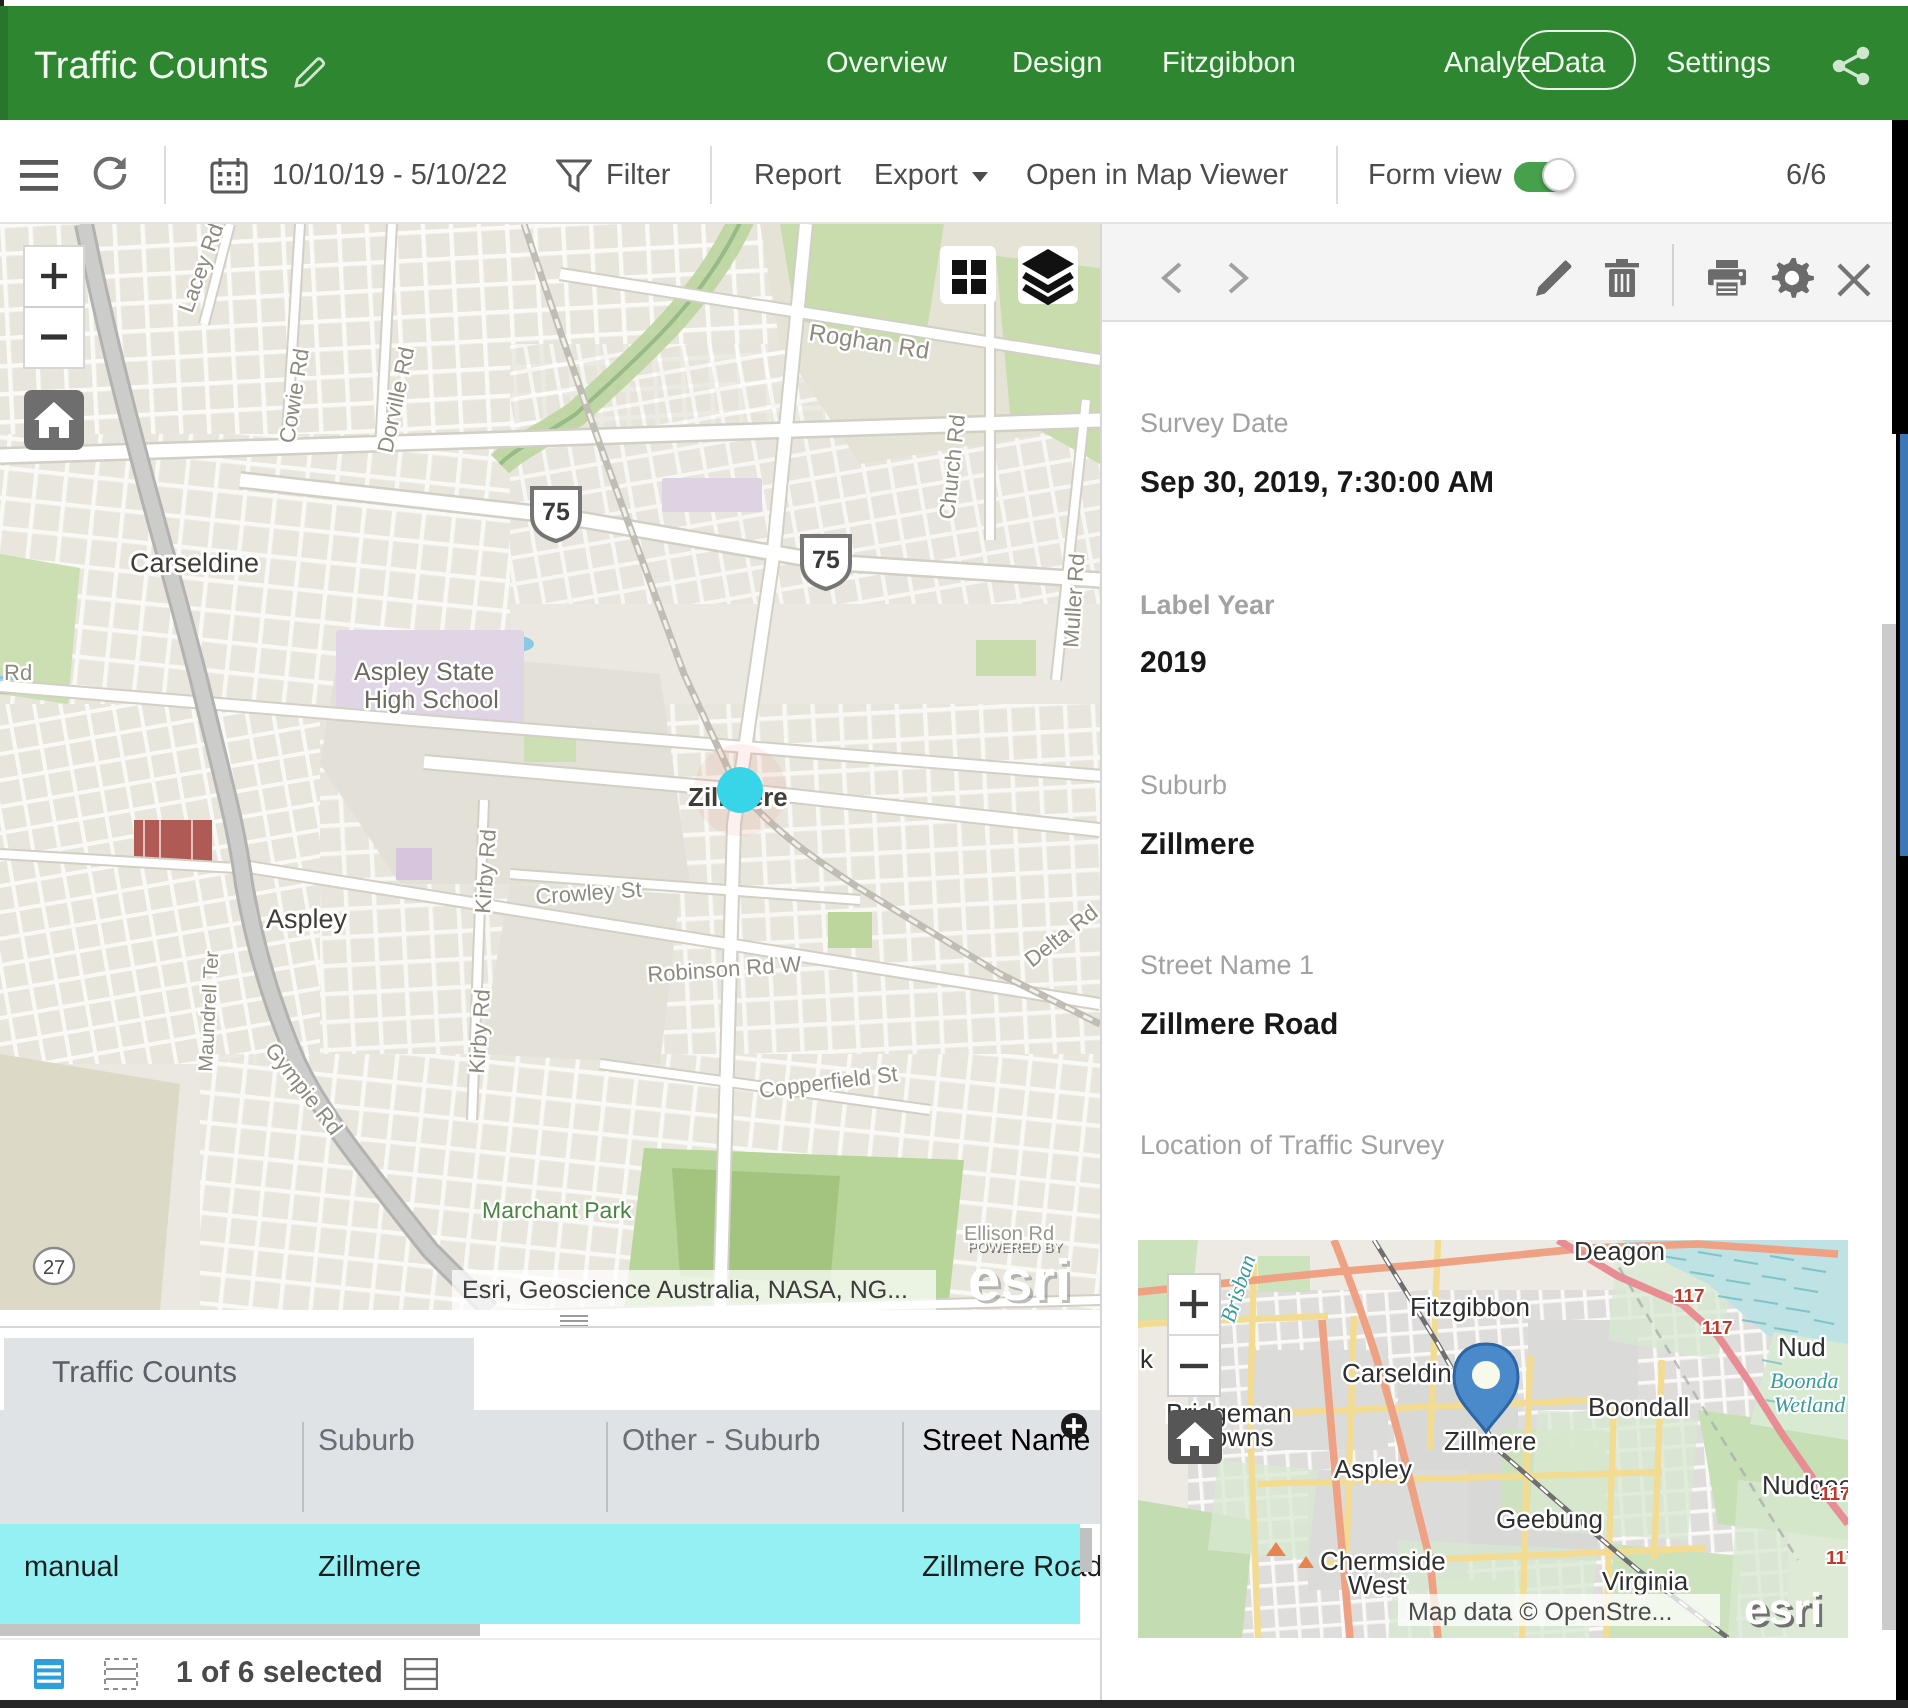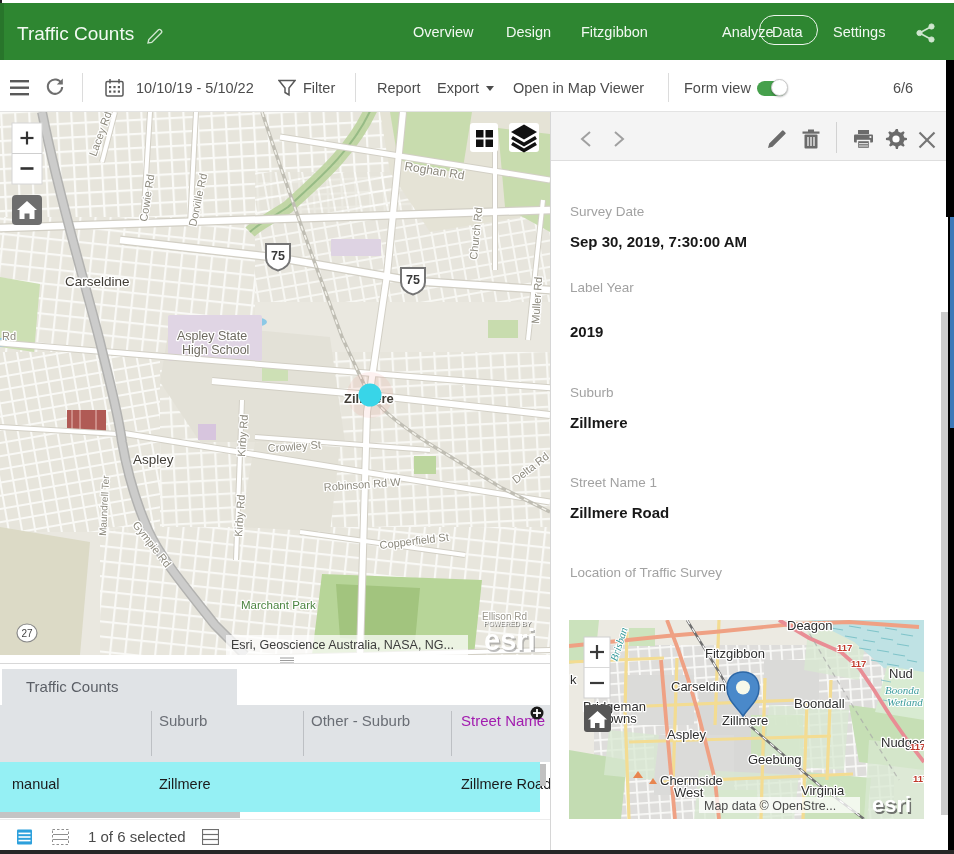--- a/index.html
+++ b/index.html
@@ -285,21 +285,21 @@
 <div class="abs" style="left:0;top:664px;width:550px;height:190px;background:#fff;">
   <div class="abs" style="left:0;top:-1px;width:550px;height:1px;background:#d8d8d8;"></div>
   <div class="abs" style="left:2px;top:5px;width:235px;height:36px;background:#e0e3e6;"></div>
   <div class="abs" style="left:26px;top:14px;font-size:15px;color:#5b5f66;">Traffic Counts</div>
   <div class="abs" style="left:0;top:41px;width:550px;height:57px;background:#e0e3e6;">
     <div class="abs" style="left:151px;top:6px;width:1px;height:45px;background:#bdc0c4;"></div>
     <div class="abs" style="left:303px;top:6px;width:1px;height:45px;background:#bdc0c4;"></div>
     <div class="abs" style="left:451px;top:6px;width:1px;height:45px;background:#bdc0c4;"></div>
     <div class="abs" style="left:159px;top:7px;font-size:15px;color:#6a6e75;">Suburb</div>
     <div class="abs" style="left:311px;top:7px;font-size:15px;color:#6a6e75;">Other - Suburb</div>
-    <div class="abs" style="left:461px;top:7px;font-size:15px;color:#a21caf;">Street Name</div>
+    <div class="abs" style="left:461px;top:7px;font-size:15px;color:#000000;">Street Name</div>
     <svg class="abs" style="left:530px;top:1px" width="14" height="14" viewBox="0 0 14 14">
           <circle cx="7" cy="7" r="6.5" fill="#1a1a1a"></circle>
           <rect x="6.1" y="3" width="1.8" height="8" fill="#fff"></rect>
           <rect x="3" y="6.1" width="8" height="1.8" fill="#fff"></rect>
         </svg>
   </div>
   <div class="abs" style="left:0;top:98px;width:540px;height:50px;background:#95f0f4;">
     <div class="abs" style="left:12px;top:14px;font-size:14.5px;color:#1c1c1c;">manual</div>
     <div class="abs" style="left:159px;top:14px;font-size:14.5px;color:#1c1c1c;">Zillmere</div>
     <div class="abs" style="left:461px;top:14px;font-size:14.5px;color:#1c1c1c;white-space:nowrap;">Zillmere Road</div>
@@ -315,21 +315,21 @@
             <line x1="2" y1="11.6" x2="14" y2="11.6"></line>
           </g>
         </svg>
     <svg class="abs" style="left:52px;top:9px" width="17" height="16" viewBox="0 0 17 16">
           <rect x="0.5" y="0.5" width="16" height="15" fill="none" stroke="#8f8f8f" stroke-width="1" stroke-dasharray="2.5 2"></rect>
           <g stroke="#8f8f8f" stroke-width="1">
             <line x1="1" y1="5.5" x2="16" y2="5.5"></line>
             <line x1="1" y1="10.5" x2="16" y2="10.5"></line>
           </g>
         </svg>
-    <div class="abs" style="left:88px;top:8px;font-size:15px;color:#4a4a4a;">1 of 6 selected</div>
+    <div class="abs" style="left:88px;top:8px;font-size:15px;color:#4a4a4a;font-weight:bold;">1 of 6 selected</div>
     <svg class="abs" style="left:202px;top:9px" width="17" height="16" viewBox="0 0 17 16">
           <rect x="0.5" y="0.5" width="16" height="15" fill="none" stroke="#6e6e6e" stroke-width="1.2"></rect>
           <g stroke="#6e6e6e" stroke-width="1.2">
             <line x1="1" y1="5.5" x2="16" y2="5.5"></line>
             <line x1="1" y1="10.5" x2="16" y2="10.5"></line>
           </g>
         </svg>
   </div>
 </div>
 
@@ -371,21 +371,21 @@
       </svg>
   <svg class="abs" style="left:367px;top:19px" width="18" height="18" viewBox="0 0 18 18">
         <g stroke="#757575" stroke-width="2.1">
           <line x1="1.5" y1="1.5" x2="16.5" y2="16.5"></line>
           <line x1="16.5" y1="1.5" x2="1.5" y2="16.5"></line>
         </g>
       </svg>
 
   <div class="flab" style="top:92px;">Survey Date</div>
   <div class="fval" style="top:121px;">Sep 30, 2019, 7:30:00 AM</div>
-  <div class="flab" style="top:168px;">Label Year</div>
+  <div class="flab" style="top:183px;font-weight:bold;">Label Year</div>
   <div class="fval" style="top:211px;">2019</div>
   <div class="flab" style="top:273px;">Suburb</div>
   <div class="fval" style="top:302px;">Zillmere</div>
   <div class="flab" style="top:363px;">Street Name 1</div>
   <div class="fval" style="top:392px;">Zillmere Road</div>
   <div class="flab" style="top:453px;">Location of Traffic Survey</div>
   <div id="minimap" class="abs" style="left:18px;top:508px;width:355px;height:199px;background:#c2410c;overflow:hidden;">
   <svg width="355" height="199" viewBox="0 0 355 199">
   <defs>
   <pattern id="mg1" width="11" height="11" patternUnits="userSpaceOnUse" patternTransform="rotate(-4)">

